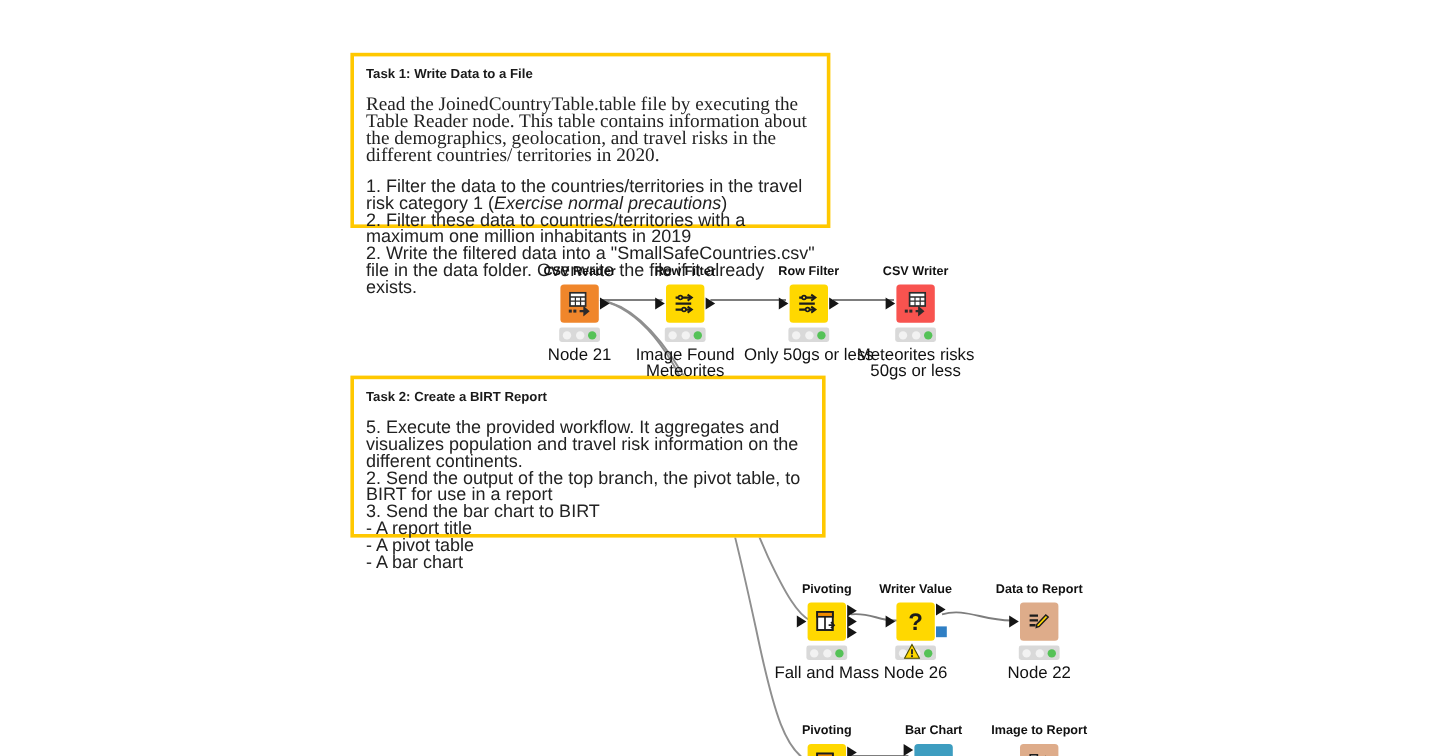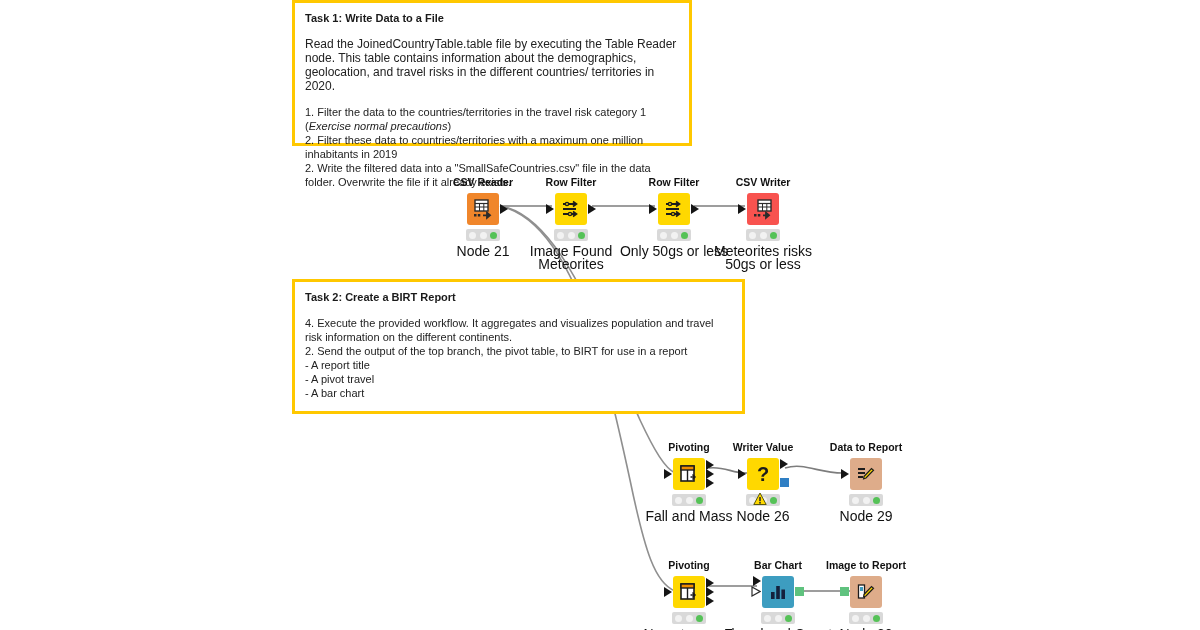--- a/index.html
+++ b/index.html
@@ -11,46 +11,48 @@
     width: 1200px;
     height: 630px;
     position: relative;
     overflow: hidden;
     font-family: "Liberation Sans", sans-serif;
     color: #1a1a1a;
   }
   #canvas {
     position: absolute;
     inset: 0;
+    margin-top: 44px;
   }
 
   
   .task-box {
     position: absolute;
     box-sizing: border-box;
     border: 3px solid #ffc800;
     background: #ffffff;
     padding: 8px 10px 10px 10px;
   }
   .task-title {
     font-size: 11px;
     font-weight: bold;
     color: #1a1a1a;
     margin: 0 0 12px 0;
     line-height: 14px;
   }
   .task-para {
-    font-size: 12px;
+    font-size: 16px;
     line-height: 14px;
     color: #222222;
     margin: 0 0 12px 0;
+    font-family: Liberation Serif, serif;
   }
   .task-para:last-child { margin-bottom: 0; }
   .task-line {
-    font-size: 11px;
+    font-size: 15px;
     line-height: 14px;
     color: #222222;
     margin: 0;
   }
   .it { font-style: italic; }
 
   
   .node {
     position: absolute;
     width: 110px;
@@ -173,26 +175,27 @@
   <div class="task-box" style="left:292px; top:0px; width:400px; height:146px;">
     <div class="task-title">Task 1: Write Data to a File</div>
     <div class="task-para">Read the JoinedCountryTable.table file by executing the Table Reader node. This table contains information about the demographics, geolocation, and travel risks in the different countries/ territories in 2020.</div>
     <div class="task-line">
       <span>1. Filter the data to the countries/territories in the travel risk category 1 (</span><span class="it">Exercise normal precautions</span><span>)</span>
     </div>
     <div class="task-line">2. Filter these data to countries/territories with a maximum one million inhabitants in 2019</div>
     <div class="task-line">2. Write the filtered data into a "SmallSafeCountries.csv" file in the data folder. Overwrite the file if it already exists.</div>
   </div>
 
-  <div class="task-box" style="left:292px; top:279px; width:453px; height:135px;">
+  <div class="task-box" style="left:292px; top:269px; width:396px; height:135px;">
     <div class="task-title">Task 2: Create a BIRT Report</div>
-    <div class="task-line">4. Execute the provided workflow. It aggregates and visualizes population and travel risk information on the different continents.</div>
+    <div class="task-line">5. Execute the provided workflow. It aggregates and visualizes population and travel risk information on the different continents.</div>
     <div class="task-line">2. Send the output of the top branch, the pivot table, to BIRT for use in a report</div>
+    <div class="task-line">3. Send the bar chart to BIRT</div>
     <div class="task-line">- A report title</div>
-    <div class="task-line">- A pivot travel</div>
+    <div class="task-line">- A pivot table</div>
     <div class="task-line">- A bar chart</div>
   </div>
 
   <div class="node" style="left:483px; top:176px;">
     <div class="node-title">CSV Reader</div>
     <div class="node-body">
       <div class="node-icon icon-orange">
         <svg width="22" height="22" viewBox="0 0 22 22">
           <rect x="3" y="2" width="13" height="11" fill="#ffffff" stroke="#2b2b2b" stroke-width="1.4"></rect>
           <line x1="3" y1="5.5" x2="16" y2="5.5" stroke="#2b2b2b" stroke-width="1.2"></line>
@@ -344,21 +347,21 @@
           <path d="M9 13.5 L16.5 5.5 L18.5 7.2 L11 15 L8.6 15.8 Z" fill="#ffd800" stroke="#1c1c1c" stroke-width="1.2"></path>
         </svg>
         <span class="port-in"></span>
       </div>
     </div>
     <div class="status">
       <span class="lamp"></span>
       <span class="lamp"></span>
       <span class="lamp green"></span>
     </div>
-    <div class="node-label">Node 29</div>
+    <div class="node-label">Node 22</div>
   </div>
 
   <div class="node" style="left:689px; top:559px;">
     <div class="node-title">Pivoting</div>
     <div class="node-body">
       <div class="node-icon icon-yellow">
         <svg width="22" height="22" viewBox="0 0 22 22">
           <rect x="3" y="3" width="13" height="15" fill="#ffffff" stroke="#1c1c1c" stroke-width="1.6"></rect>
           <rect x="3" y="3" width="13" height="4" fill="#f08c00" stroke="#1c1c1c" stroke-width="1.4"></rect>
           <line x1="9.5" y1="7" x2="9.5" y2="18" stroke="#1c1c1c" stroke-width="1.4"></line>

